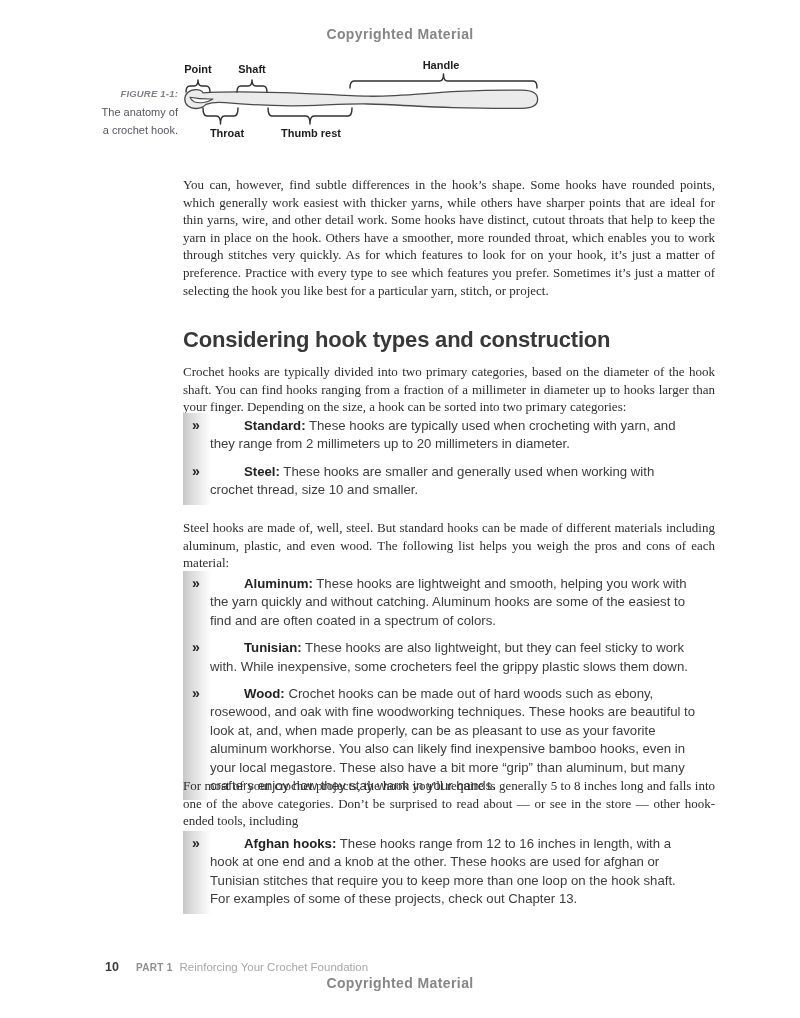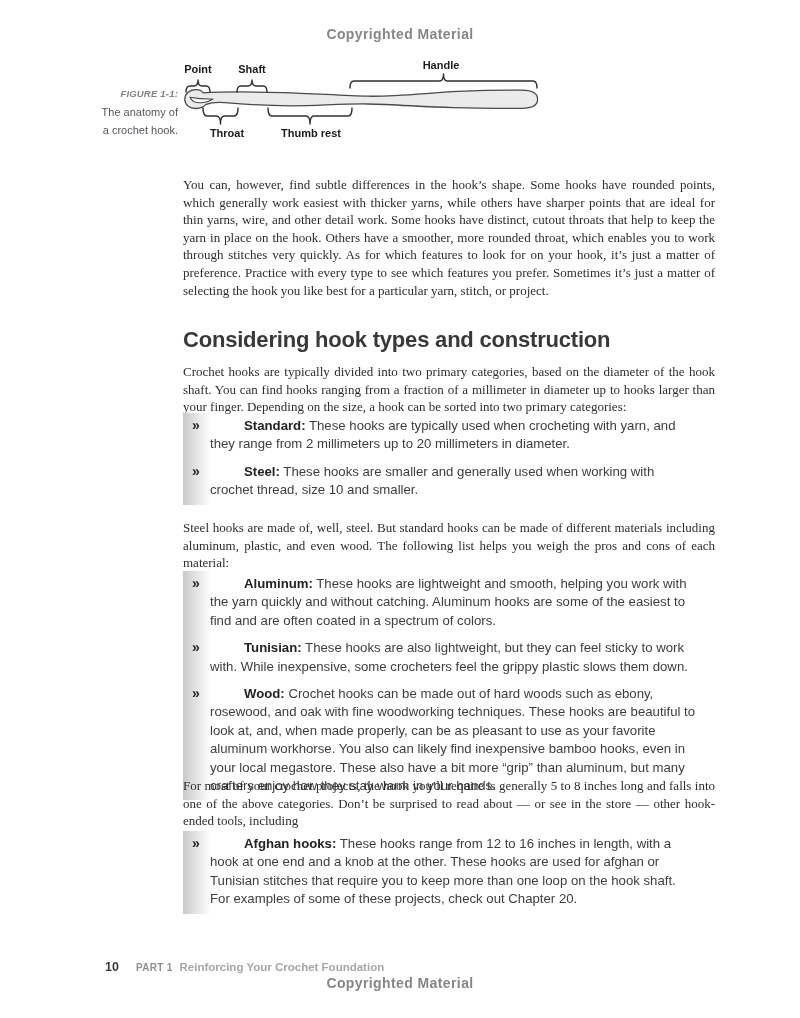--- a/index.html
+++ b/index.html
@@ -41,21 +41,21 @@
   .bullet-item { position:relative; padding-left:27px; padding-right:16px; margin-bottom:9px;
                  font-family:"Liberation Sans",sans-serif; font-size:13.2px; line-height:18.4px; color:#3d3d3d; }
   .bullet-item:last-child { margin-bottom:0; }
   .bullet-item .marker { position:absolute; left:9px; top:-1px; font-weight:700; font-size:14px; color:#262626; }
   .bullet-item .term { font-weight:700; color:#232323;margin-left:34px; }
 
   
   .footer { position:absolute; left:105px; top:960px; font-size:11.5px; color:#9b9b9b; white-space:nowrap; }
   .footer .pagenum { font-weight:700; font-size:12.5px; color:#3a3a3a; margin-right:17px; }
   .footer .part { font-weight:700; font-size:10px; color:#8f8f8f; margin-right:7px; letter-spacing:0.3px; }
-  .footer .part-title { font-weight:700; color:#a6a6a6; }
+  .footer .part-title { font-weight:400; color:#a6a6a6; }
 </style>
 </head>
 <body>
 
 <div class="page">
 
   <div class="copyright top">Copyrighted Material</div>
 
   <div class="fig-caption">
     <span class="cap-label">FIGURE 1-1:</span>
@@ -136,21 +136,21 @@
       <span>Crochet hooks can be made out of hard woods such as ebony, rosewood, and oak with fine woodworking techniques. These hooks are beautiful to look at, and, when made properly, can be as pleasant to use as your favorite aluminum workhorse. You also can likely find inexpensive bamboo hooks, even in your local megastore. These also have a bit more “grip” than aluminum, but many crafters enjoy how they stay warm in your hands.</span>
     </div>
   </div>
 
   <p class="para" id="para4">For most of your crochet projects, the hook you’ll require is generally 5 to 8 inches long and falls into one of the above categories. Don’t be surprised to read about — or see in the store — other hook-ended tools, including</p>
 
   <div class="bullet-list" id="list3">
     <div class="bullet-item">
       <span class="marker">»</span>
       <span class="term">Afghan hooks:</span>
-      <span>These hooks range from 12 to 16 inches in length, with a hook at one end and a knob at the other. These hooks are used for afghan or Tunisian stitches that require you to keep more than one loop on the hook shaft. For examples of some of these projects, check out Chapter 20.</span>
+      <span>These hooks range from 12 to 16 inches in length, with a hook at one end and a knob at the other. These hooks are used for afghan or Tunisian stitches that require you to keep more than one loop on the hook shaft. For examples of some of these projects, check out Chapter 13.</span>
     </div>
   </div>
 
   <div class="footer">
     <span class="pagenum">10</span><span class="part">PART 1</span><span class="part-title">Reinforcing Your Crochet Foundation</span>
   </div>
 
   <div class="copyright bottom">Copyrighted Material</div>
 
 </div>

